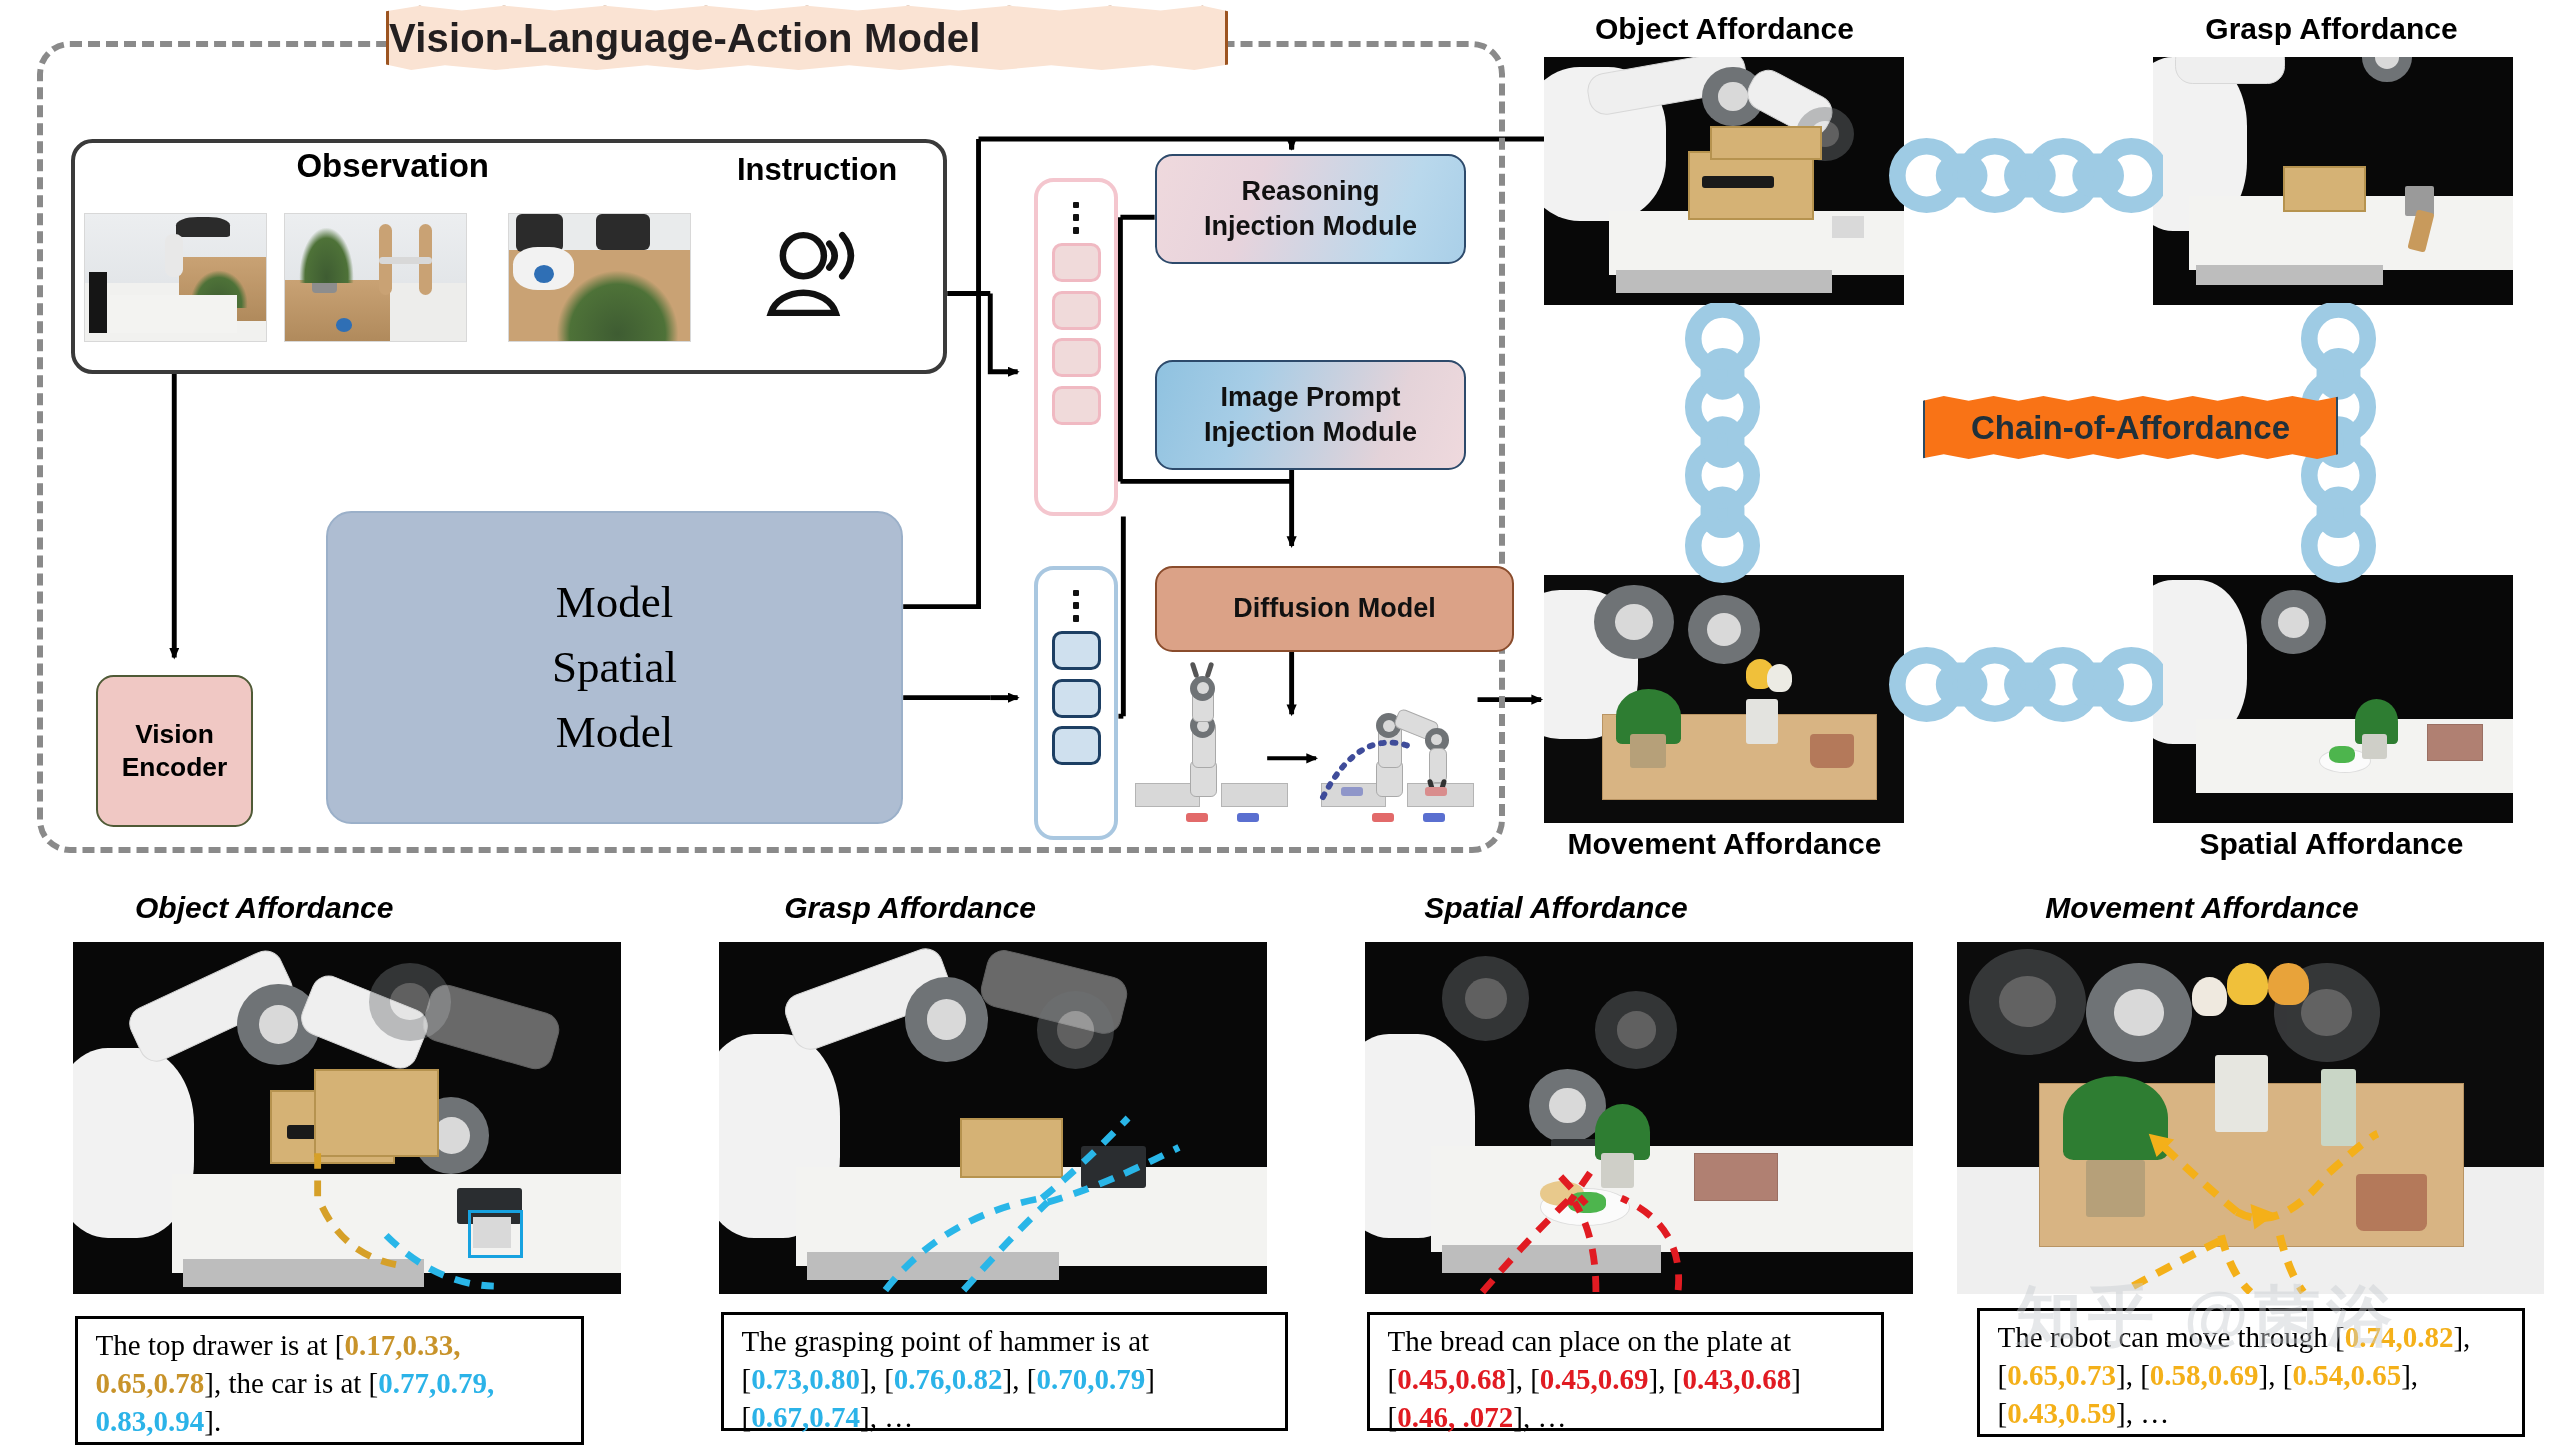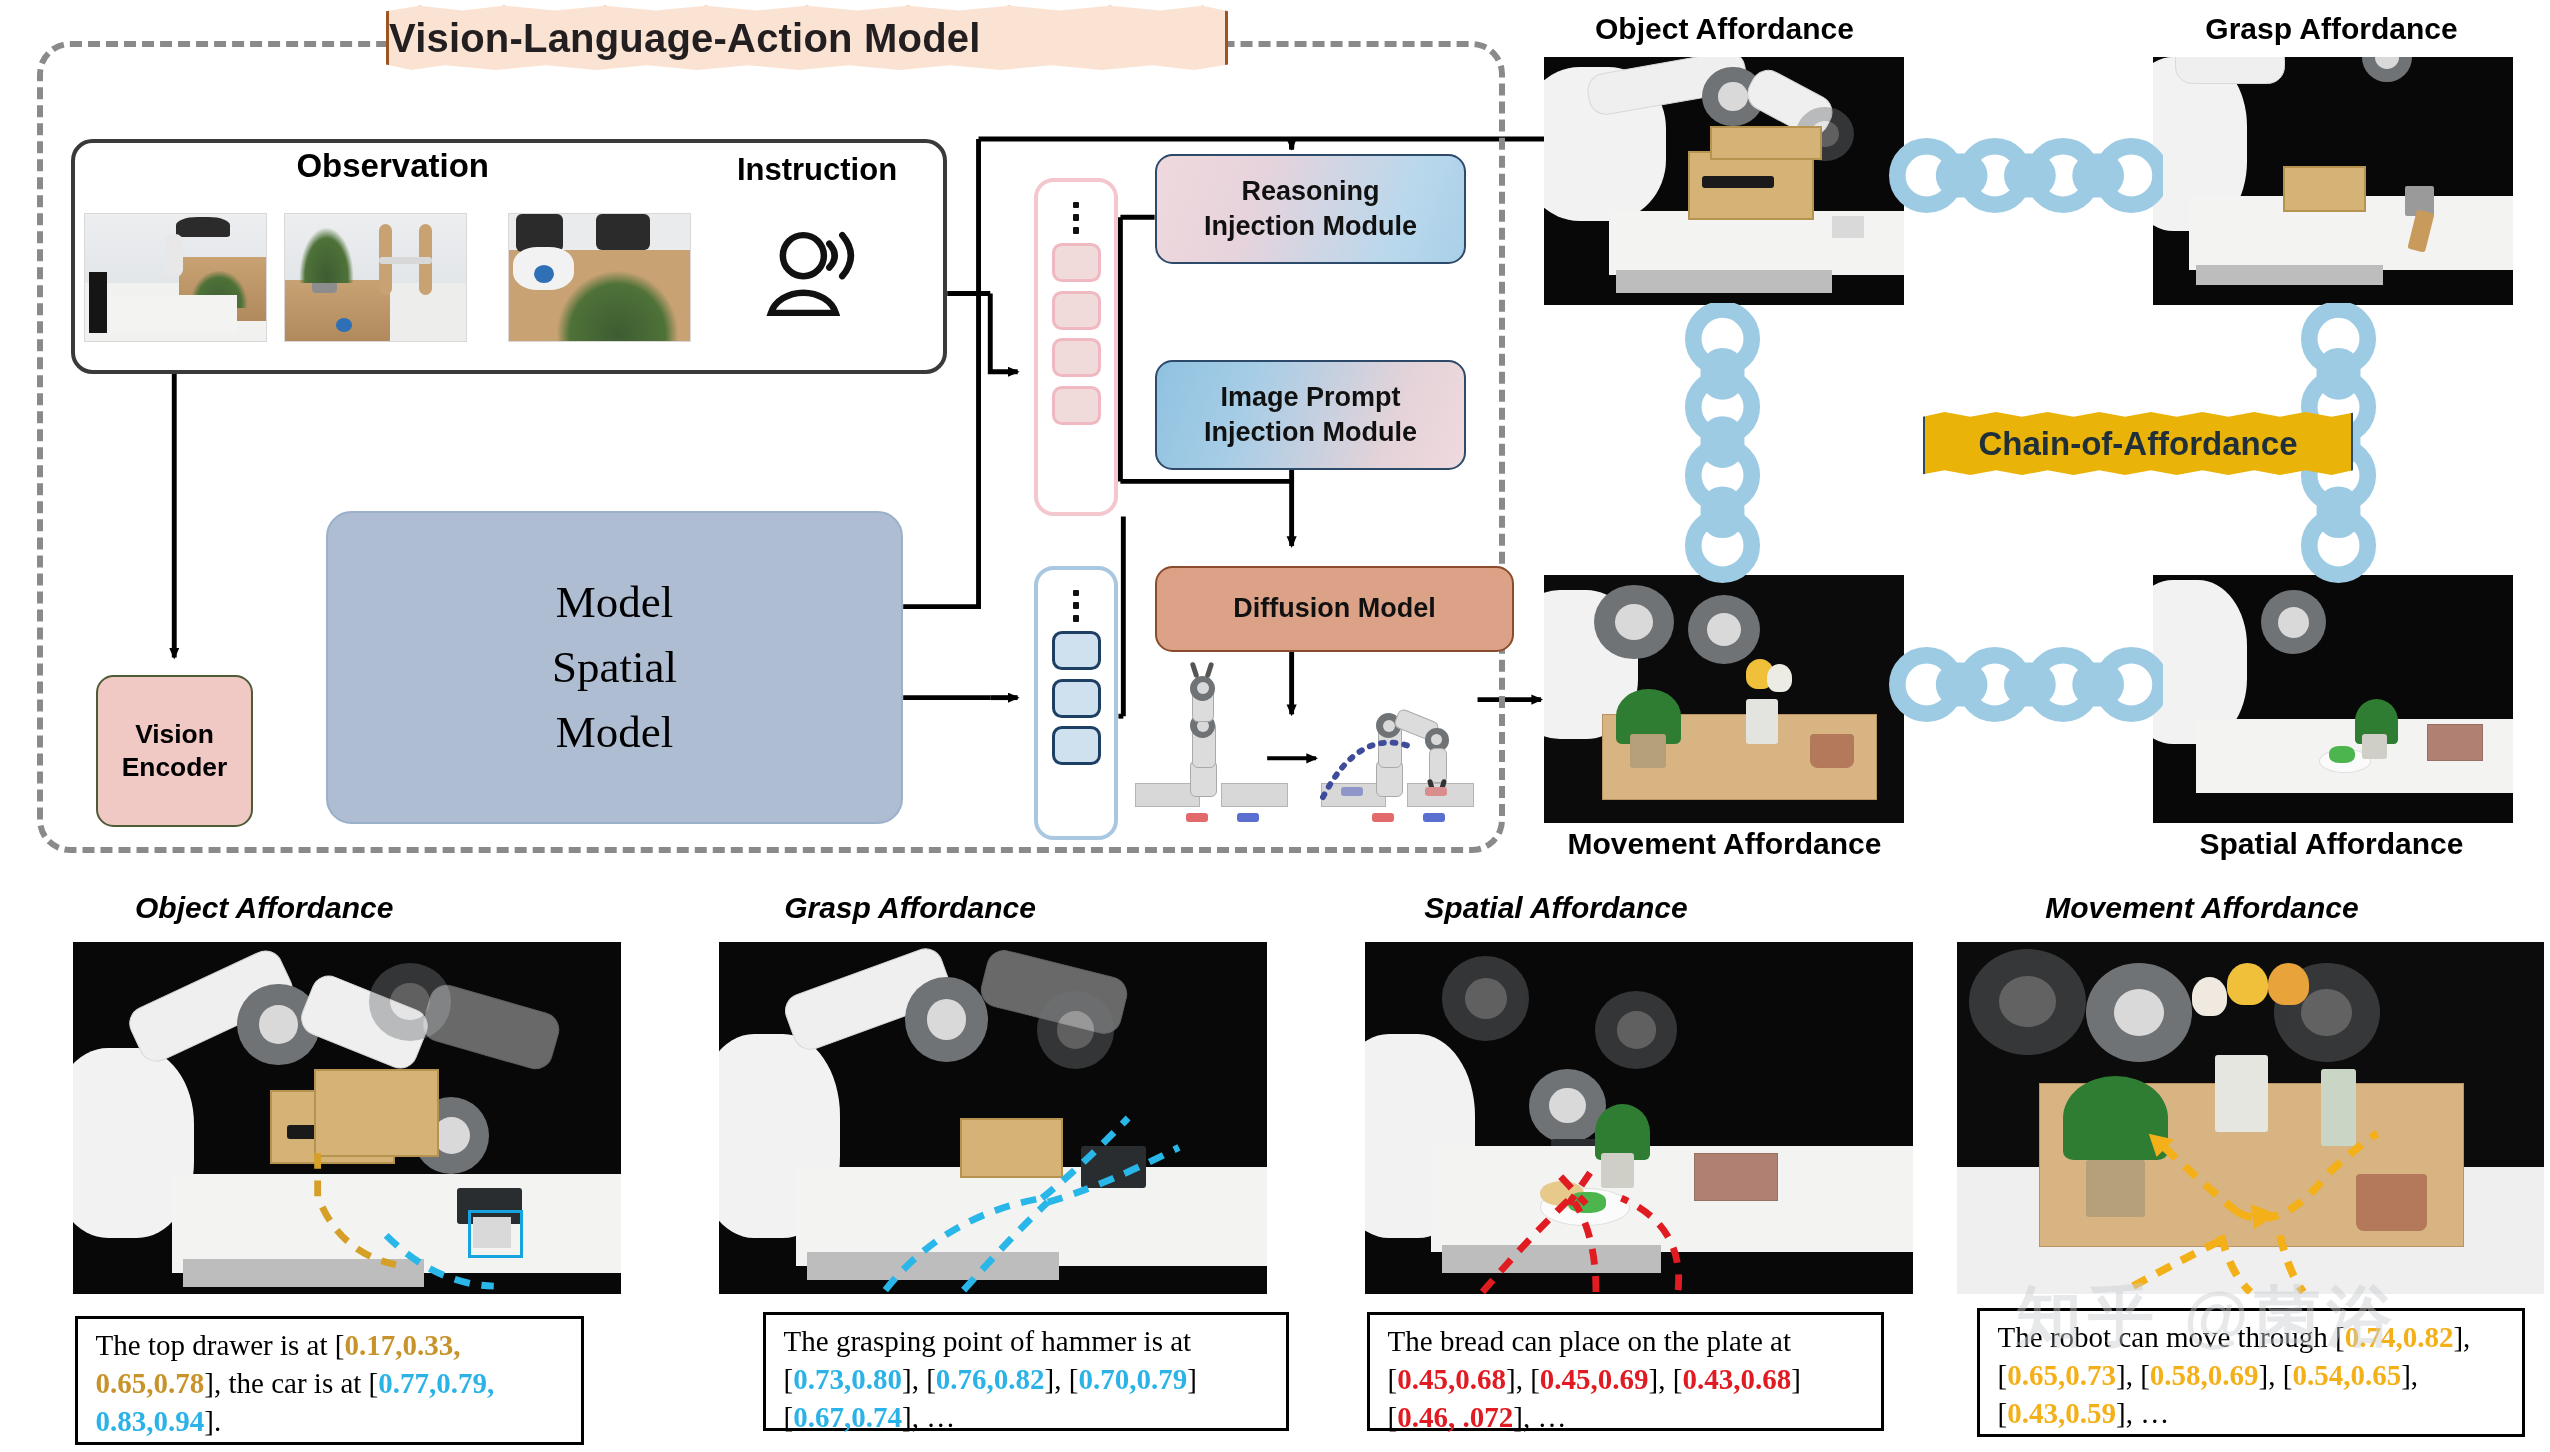--- a/index.html
+++ b/index.html
@@ -96,40 +96,40 @@
   #coa-tl{left:1544px;top:57px;width:360px;height:248px;}
   #coa-tr{left:2153px;top:57px;width:360px;height:248px;}
   #coa-bl{left:1544px;top:575px;width:360px;height:248px;}
   #coa-br{left:2153px;top:575px;width:360px;height:248px;}
 
   .coa-label{position:absolute;font-family:"Liberation Sans",sans-serif;
      font-weight:bold;font-size:30px;text-align:center;width:411px;}
   #lbl-obj{left:1519px;top:11.7px;} #lbl-grasp{left:2126px;top:11.7px;}
   #lbl-move{left:1519px;top:827px;} #lbl-spatial{left:2126px;top:827px;}
 
-  #coa-banner{left:1923px;top:410px;width:411px;height:63px;background:#eab308;
+  #coa-banner{left:1923px;top:394px;width:411px;height:63px;background:#f97316;
      border:2.9px solid #2b4a63;border-radius:3.9px;
-     clip-path:polygon(0% 10%,5% 3%,11% 10%,17% 3%,23% 10%,29% 3%,35% 10%,41% 3%,47% 10%,53% 3%,59% 10%,65% 3%,71% 10%,77% 3%,83% 10%,89% 3%,95% 10%,100% 4%,100% 90%,95% 97%,89% 90%,83% 97%,77% 90%,71% 97%,65% 90%,59% 97%,53% 90%,47% 97%,41% 90%,35% 97%,29% 90%,23% 97%,17% 90%,11% 97%,5% 90%,0% 96%);padding-left:15px;}
+     clip-path:polygon(0% 10%,5% 3%,11% 10%,17% 3%,23% 10%,29% 3%,35% 10%,41% 3%,47% 10%,53% 3%,59% 10%,65% 3%,71% 10%,77% 3%,83% 10%,89% 3%,95% 10%,100% 4%,100% 90%,95% 97%,89% 90%,83% 97%,77% 90%,71% 97%,65% 90%,59% 97%,53% 90%,47% 97%,41% 90%,35% 97%,29% 90%,23% 97%,17% 90%,11% 97%,5% 90%,0% 96%);}
   #coa-banner span{position:absolute;left:0;right:0;top:50%;transform:translateY(-50%);
      text-align:center;font-family:"Liberation Sans",sans-serif;font-weight:bold;
      font-size:33px;color:#20303a;}
 
   
   .bot-title{position:absolute;font-family:"Liberation Sans",sans-serif;
      font-weight:bold;font-style:italic;font-size:30px;text-align:center;width:548px;}
   #bt1{left:-9.8px;top:891px;} #bt2{left:636px;top:891px;}
   #bt3{left:1282px;top:891px;} #bt4{left:1928px;top:891px;}
 
   .bot-img{position:absolute;top:942px;width:548px;height:352px;overflow:hidden;background:#000;}
   #bi1{left:73px;} #bi2{left:719px;} #bi3{left:1365px;} #bi4{left:1957px;width:587px;}
 
   .cap{position:absolute;background:#fff;border:3.9px solid #000;box-sizing:border-box;
        padding:7.8px 13.7px 9.8px 17.6px;font-size:29px;line-height:1.31;}
   #cap1{left:75px;top:1316px;width:509px;height:129px;}
-  #cap2{left:763px;top:1312px;width:526px;height:119px;}
+  #cap2{left:721px;top:1312px;width:567px;height:119px;}
   #cap3{left:1367px;top:1312px;width:517px;height:119px;}
   #cap4{left:1977px;top:1308px;width:548px;height:129px;}
   .gold{color:#c8932a;font-weight:bold;}
   .cyan{color:#2bb3e8;font-weight:bold;}
   .red{color:#e11b22;font-weight:bold;}
   .amber{color:#f4b019;font-weight:bold;}
 
   
   #watermark{left:2016px;top:1272px;width:509px;height:166px;opacity:.45;
      font-family:"Liberation Sans",sans-serif;font-weight:bold;font-size:66px;

